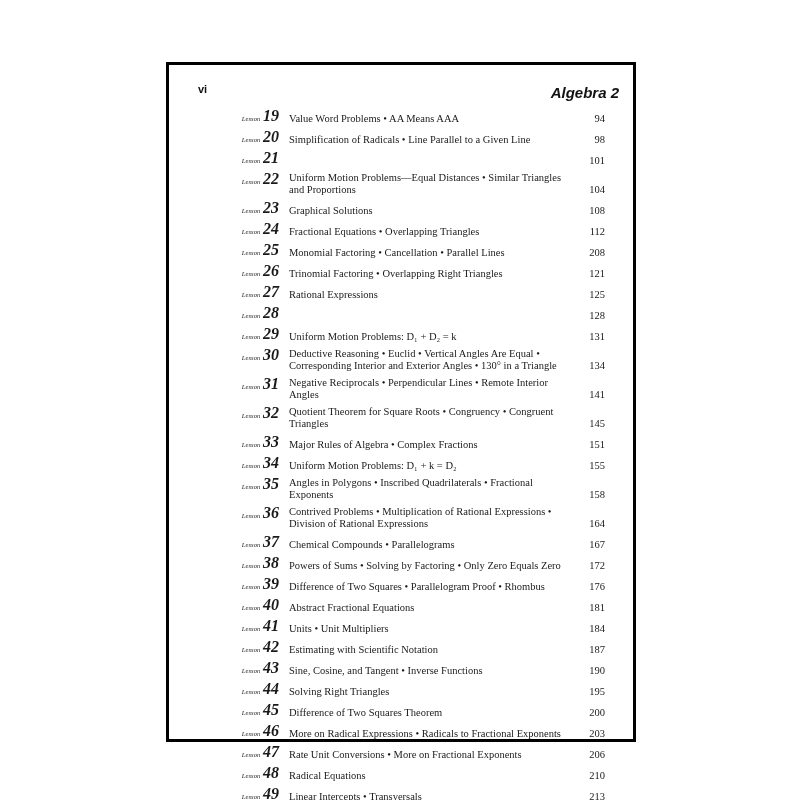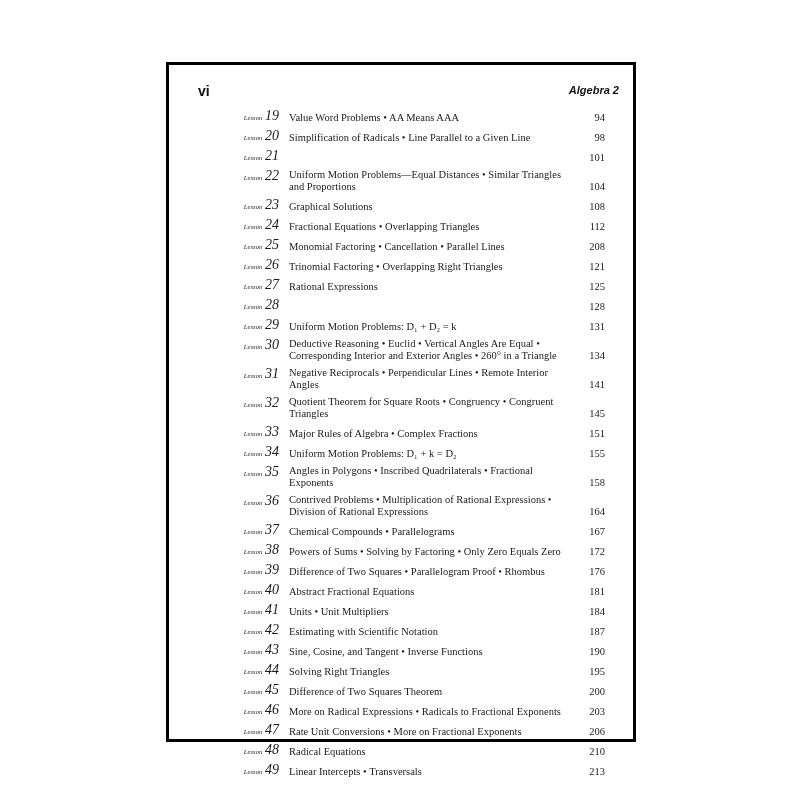--- a/index.html
+++ b/index.html
@@ -19,31 +19,31 @@
       border: 3px solid #000000;
       background: #ffffff;
       box-sizing: content-box;
     }
     .page-number {
       position: absolute;
       left: 29px;
       top: 18px;
       font-family: "Liberation Sans", sans-serif;
       font-weight: bold;
-      font-size: 14px;
+      font-size: 11px;
       color: #111;
     }
     .book-title {
       position: absolute;
       right: 14px;
       top: 19px;
       font-family: "Liberation Sans", sans-serif;
       font-weight: bold;
       font-style: italic;
-      font-size: 11px;
+      font-size: 15px;
       color: #111;
     }
     .toc {
       position: absolute;
       left: 64px;
       top: 44px;
       width: 372px;
       font-family: "Liberation Serif", serif;
       color: #1a1a1a;
     }
@@ -63,22 +63,22 @@
       align-self: flex-start;
       padding-top: 1px;
     }
     .lesson-word {
       font-style: italic;
       font-size: 6.5px;
       letter-spacing: 0.1px;
     }
     .lesson-num {
       font-style: italic;
-      font-weight: normal;
-      font-size: 14px;
+      font-weight: bold;
+      font-size: 16px;
     }
     .lesson-title {
       flex: 1 1 auto;
       margin-left: 10px;
       padding-right: 36px;
       white-space: normal;
     }
     .lesson-page {
       position: absolute;
       right: 0;
@@ -142,21 +142,21 @@
         <span class="lesson-label"><span class="lesson-word">Lesson</span> <span class="lesson-num">28</span></span>
         <span class="lesson-page">128</span>
       </div>
     <div class="toc-row">
         <span class="lesson-label"><span class="lesson-word">Lesson</span> <span class="lesson-num">29</span></span>
         <span class="lesson-title math-title">Uniform Motion Problems: D₁ + D₂ = k</span>
         <span class="lesson-page">131</span>
       </div>
     <div class="toc-row">
         <span class="lesson-label"><span class="lesson-word">Lesson</span> <span class="lesson-num">30</span></span>
-        <span class="lesson-title">Deductive Reasoning • Euclid • Vertical Angles Are Equal • Corresponding Interior and Exterior Angles • 260° in a Triangle</span>
+        <span class="lesson-title">Deductive Reasoning • Euclid • Vertical Angles Are Equal • Corresponding Interior and Exterior Angles • 130° in a Triangle</span>
         <span class="lesson-page">134</span>
       </div>
     <div class="toc-row">
         <span class="lesson-label"><span class="lesson-word">Lesson</span> <span class="lesson-num">31</span></span>
         <span class="lesson-title">Negative Reciprocals • Perpendicular Lines • Remote Interior Angles</span>
         <span class="lesson-page">141</span>
       </div>
     <div class="toc-row">
         <span class="lesson-label"><span class="lesson-word">Lesson</span> <span class="lesson-num">32</span></span>
         <span class="lesson-title">Quotient Theorem for Square Roots • Congruency • Congruent Triangles</span>

